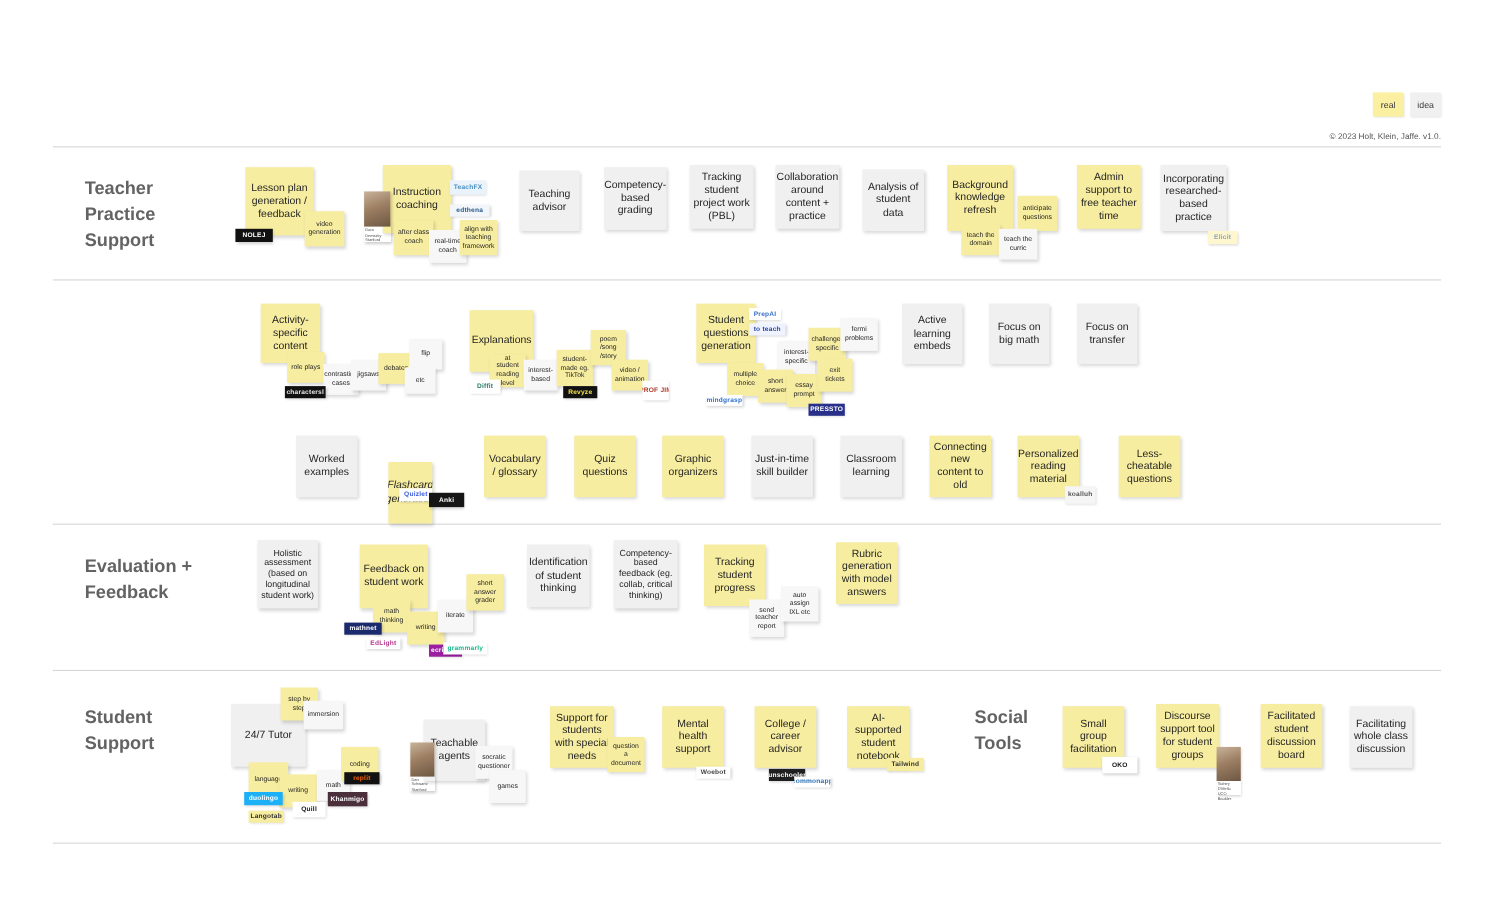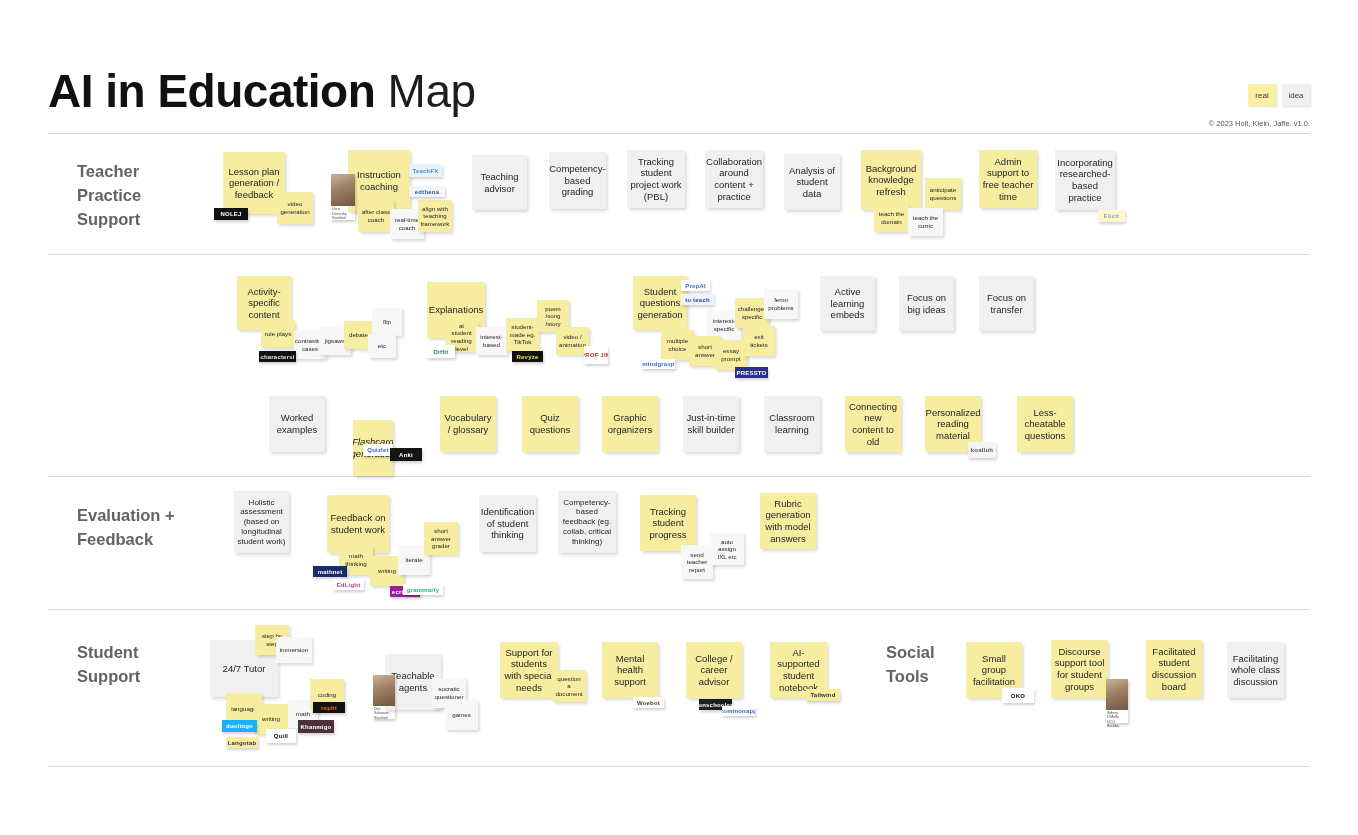--- a/index.html
+++ b/index.html
@@ -128,24 +128,20 @@
     color: #4a4a4a;
     padding: 1px 1px 0 1px;
     text-align: left;
   }
 </style>
 </head>
 <body>
 
 <div id="page">
 
-  <div class="title">
-    <span class="bold">AI in Education</span>
-    <span class="light">Map</span>
-  </div>
 
   <div class="legend">
     <div class="chip real">real</div>
     <div class="chip idea">idea</div>
   </div>
 
   <div class="copyright">© 2023 Holt, Klein, Jaffe. v1.0.</div>
 
   <div class="rule" style="top:133px"></div>
   <div class="rule" style="top:254px"></div>
@@ -191,21 +187,21 @@
       <div class="note yellow small" style="left: 556px; top: 327px; width: 33px; height: 28px;">video / animation</div>
       <div class="note yellow big" style="left: 633px; top: 276px; width: 54px; height: 54px;">Student questions generation</div>
       <div class="note white small" style="left: 707px; top: 310px; width: 34px; height: 30px;">interest-specific</div>
       <div class="note yellow small" style="left: 735px; top: 298px; width: 34px; height: 30px;">challenge-specific</div>
       <div class="note white small" style="left: 764px; top: 289px; width: 34px; height: 30px;">fermi problems</div>
       <div class="note yellow small" style="left: 661px; top: 330px; width: 33px; height: 30px;">multiple choice</div>
       <div class="note yellow small" style="left: 689px; top: 336px; width: 32px; height: 30px;">short answer</div>
       <div class="note yellow small" style="left: 715px; top: 340px; width: 32px; height: 30px;">essay prompt</div>
       <div class="note yellow small" style="left: 743px; top: 326px; width: 32px; height: 30px;">exit tickets</div>
       <div class="note grey big" style="left: 820px; top: 276px; width: 55px; height: 55px;">Active learning embeds</div>
-      <div class="note grey big" style="left: 899px; top: 276px; width: 55px; height: 55px;">Focus on big ideas</div>
+      <div class="note grey big" style="left: 899px; top: 276px; width: 55px; height: 55px;">Focus on big math</div>
       <div class="note grey big" style="left: 979px; top: 276px; width: 55px; height: 55px;">Focus on transfer</div>
       <div class="note grey big" style="left: 269px; top: 396px; width: 56px; height: 56px;">Worked examples</div>
       <div class="note yellow big" style="left: 353px; top: 420px; width: 40px; height: 56px; font-style: italic;">Flashcard generation</div>
       <div class="note yellow big" style="left: 440px; top: 396px; width: 56px; height: 56px;">Vocabulary / glossary</div>
       <div class="note yellow big" style="left: 522px; top: 396px; width: 56px; height: 56px;">Quiz questions</div>
       <div class="note yellow big" style="left: 602px; top: 396px; width: 56px; height: 56px;">Graphic organizers</div>
       <div class="note grey big" style="left: 683px; top: 396px; width: 56px; height: 56px;">Just-in-time skill builder</div>
       <div class="note grey big" style="left: 764px; top: 396px; width: 56px; height: 56px;">Classroom learning</div>
       <div class="note yellow big" style="left: 845px; top: 396px; width: 56px; height: 56px;">Connecting new content to old</div>
       <div class="note yellow big" style="left: 925px; top: 396px; width: 56px; height: 56px;">Personalized reading material</div>

